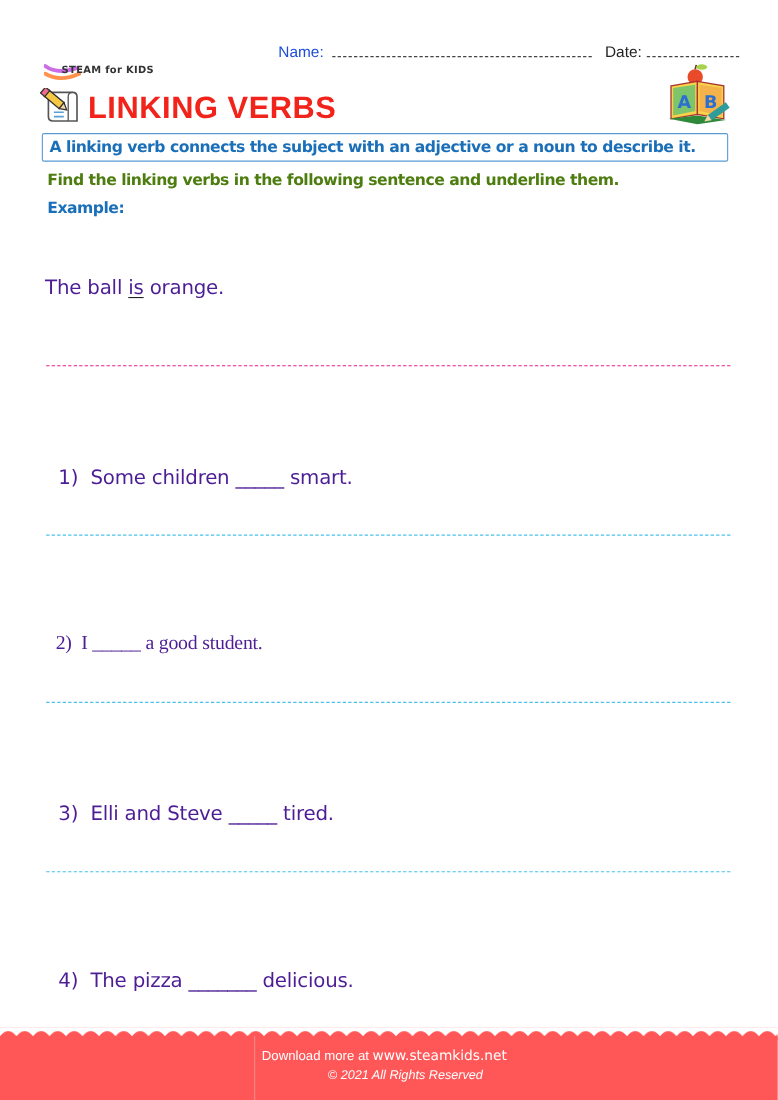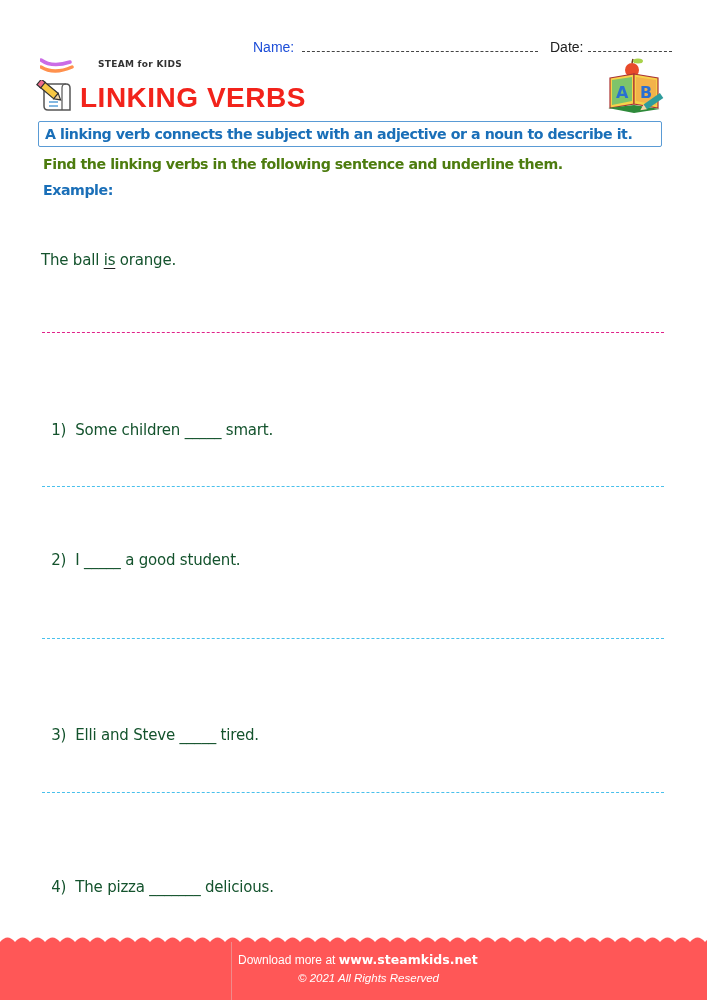--- a/index.html
+++ b/index.html
@@ -7,21 +7,21 @@
     width: 707px; height: 1000px; position: relative; overflow: hidden;
     background: #ffffff;
     font-family: "DejaVu Sans", sans-serif;
   }
   .abs { position: absolute; }
 
   
   .logo { left: 38px; top: 30px; width: 200px; height: 42px; }
   .logo-word { font-family: "DejaVu Sans", sans-serif; font-weight: bold; font-size: 27px; letter-spacing: 0.5px; line-height: 28px; position:absolute; left:0; top:0; white-space: nowrap;}
   .logo-word span { display: inline-block; }
-  .logo-sub { position:absolute; left: 18px; top: 29px; font-size: 9px; font-weight: bold; color: #333; letter-spacing: 0.3px; white-space: nowrap; margin-left: 42px; }
+  .logo-sub { position:absolute; left: 18px; top: 29px; font-size: 9px; font-weight: bold; color: #333; letter-spacing: 0.3px; white-space: nowrap; }
   .logo-smile { position:absolute; left: 2px; top: 28px; }
 
   
   .name-label { left: 253px; top: 39px; font-size: 14px; color: #1d4ed8; font-family: "Liberation Sans", sans-serif; }
   .name-line { left: 302px; top: 51px; width: 236px; border-bottom: 1px dashed #444; }
   .date-label { left: 550px; top: 39px; font-size: 14px; color: #222; font-family: "Liberation Sans", sans-serif; text-align: right; }
   .date-line { left: 588px; top: 51px; width: 84px; border-bottom: 1px dashed #444; }
 
   
   .title-icon { left: 36px; top: 80px; width: 36px; height: 34px; }
@@ -32,33 +32,33 @@
   .def-box {
     left: 38px; top: 121px; width: 624px; height: 26px;
     border: 1.5px solid #5a9bd5; border-radius: 2px;
     display: flex; align-items: center; padding-left: 6px; box-sizing: border-box;
     font-family: "DejaVu Sans", sans-serif; font-weight: bold; font-size: 14.2px; color: #1a6fb8; white-space: nowrap;
     letter-spacing: -0.45px;
   }
   .instr { left: 43px; top: 156px; font-weight: bold; font-size: 14.2px; color: #4d7c0f; white-space: nowrap; letter-spacing: -0.45px; }
   .example-label { left: 43px; top: 182px; font-weight: bold; font-size: 14.2px; color: #1a6fb8; letter-spacing: -0.45px; }
 
-  .sentence { font-family: "DejaVu Sans", sans-serif; font-size: 15px; color: #14532d; white-space: pre; letter-spacing: -0.2px; }
+  .sentence { font-family: "DejaVu Sans", sans-serif; font-size: 18px; color: #4c1d95; white-space: pre; letter-spacing: -0.2px; }
   .ex-sentence { left: 41px; top: 251px; }
   .ex-verb { text-decoration: underline; text-decoration-color: #222; text-underline-offset: 3px; text-decoration-thickness: 1px; }
 
   .divider { height: 0; }
   .divider.pink { left: 42px; top: 332px; width: 622px; border-top: 1.5px dashed #e0218a; }
   .divider.blue { left: 42px; width: 622px; border-top: 1.5px dashed #49c0ec; }
 
   
   .footer { left: 0; top: 942px; width: 707px; height: 58px; background: #ff5757; }
   .scallops { left: 0; top: 934px; width: 707px; height: 12px; }
   .footer-line1 { left: 238px; top: 952px; color: #fff; font-size: 12px; font-family: "Liberation Sans", sans-serif; white-space: nowrap; }
-  .footer-line1 b { font-family: "DejaVu Sans", sans-serif; font-size: 12.5px; font-weight: bold; }
+  .footer-line1 b { font-family: "DejaVu Sans", sans-serif; font-size: 12.5px; font-weight: normal; }
   .footer-line2 { left: 282px; top: 972px; color: #fff; font-size: 11.5px; font-style: italic; font-family: "Liberation Sans", sans-serif; white-space: nowrap; margin-left: 16px; }
   .footer-sep { left: 231px; top: 942px; width: 1px; height: 58px; background: #f08a8a; }
 </style>
 </head>
 <body>
 
 <div class="abs logo">
   <svg class="logo-smile" width="36" height="16" viewBox="0 0 36 16">
     <path d="M1 2 Q12 10 30 4" stroke="#cb6ce6" stroke-width="3.5" fill="none" stroke-linecap="round"></path>
     <path d="M1 9 Q14 17 32 9" stroke="#ff914d" stroke-width="3.5" fill="none" stroke-linecap="round"></path>
@@ -109,21 +109,21 @@
 
 <div class="abs sentence ex-sentence"><span>The ball </span><span class="ex-verb">is</span><span> orange.</span></div>
 
 <div class="abs divider pink"></div>
 
 <div class="abs sentence" style="left:42px; top:403px;">
   <span>1)</span>&nbsp;&nbsp;<span>Some children _____ smart.</span>
 </div>
 <div class="abs divider blue" style="top:486px;"></div>
 
-<div class="abs sentence" style="left:42px; top:533px;">
+<div class="abs sentence" style="left:42px; top:553px;font-family:Liberation Serif, serif;">
   <span>2)</span>&nbsp;&nbsp;<span>I _____ a good student.</span>
 </div>
 <div class="abs divider blue" style="top:638px;"></div>
 
 <div class="abs sentence" style="left:42px; top:708px;">
   <span>3)</span>&nbsp;&nbsp;<span>Elli and Steve _____ tired.</span>
 </div>
 <div class="abs divider blue" style="top:792px;"></div>
 
 <div class="abs sentence" style="left:42px; top:860px;">

